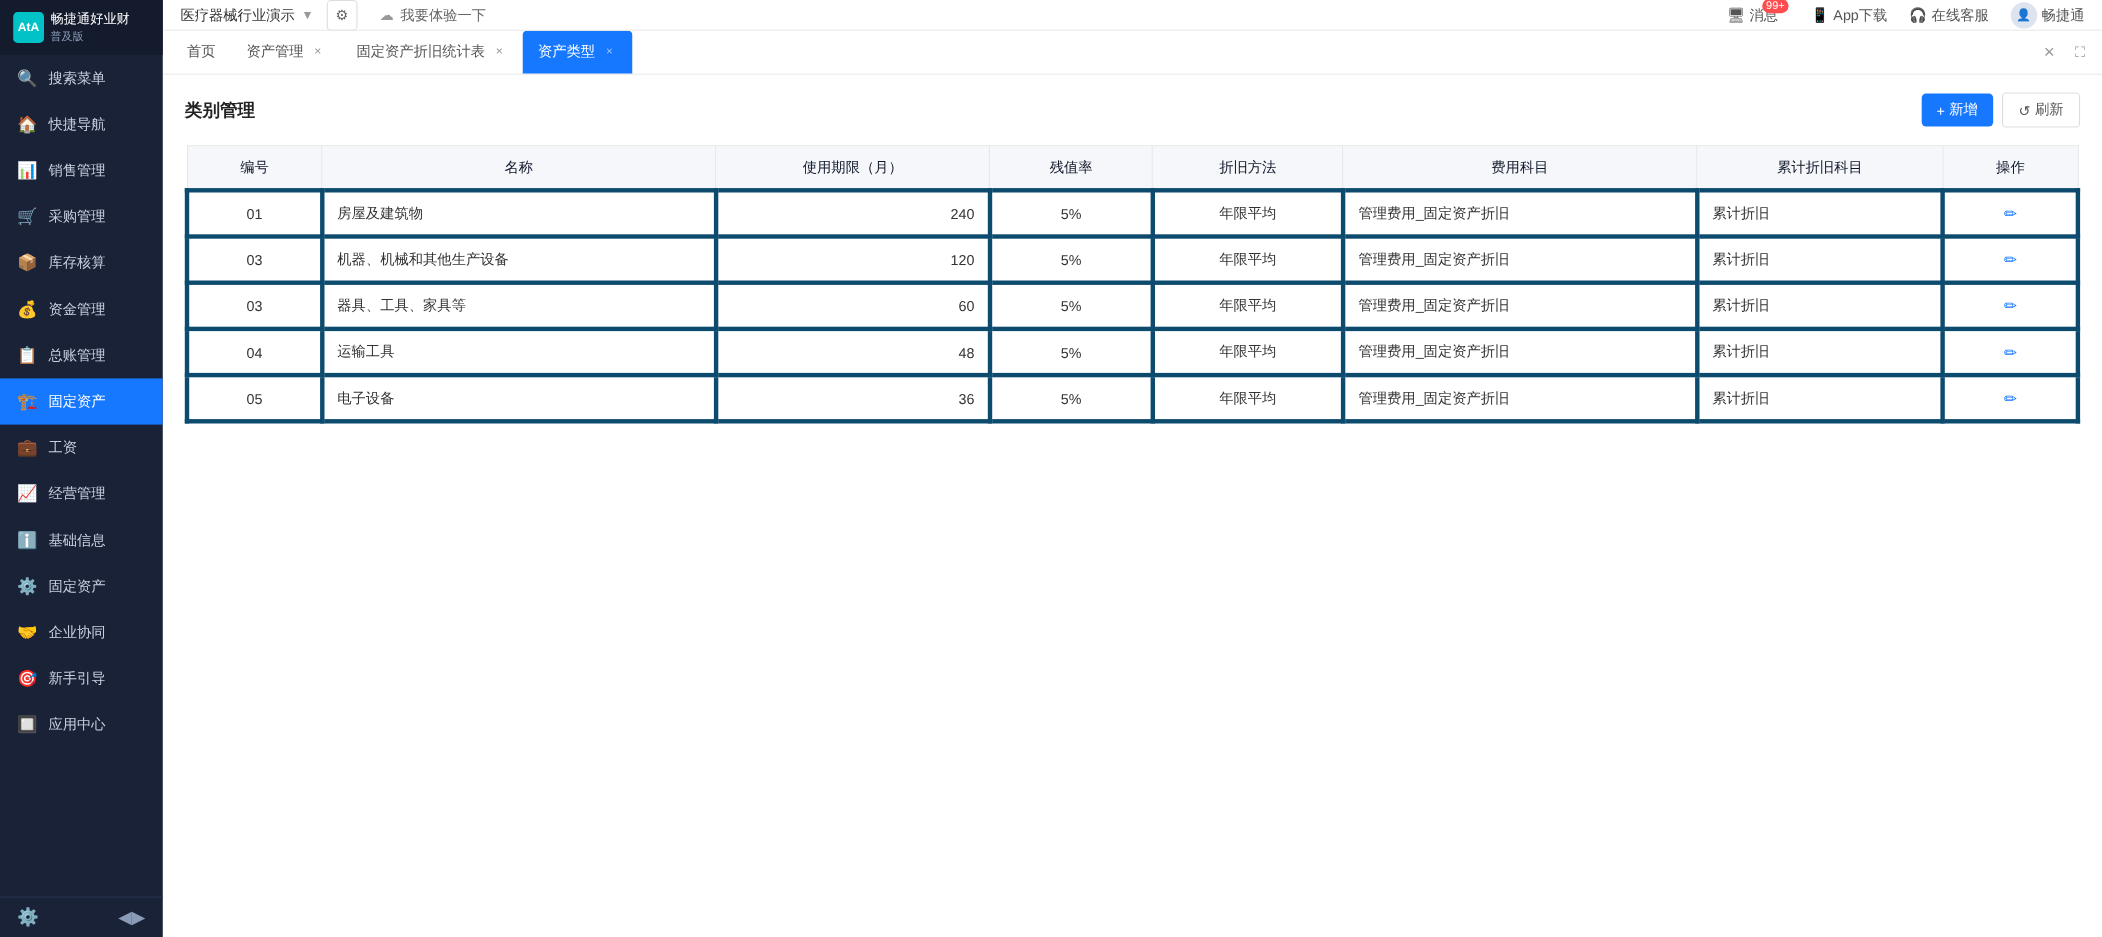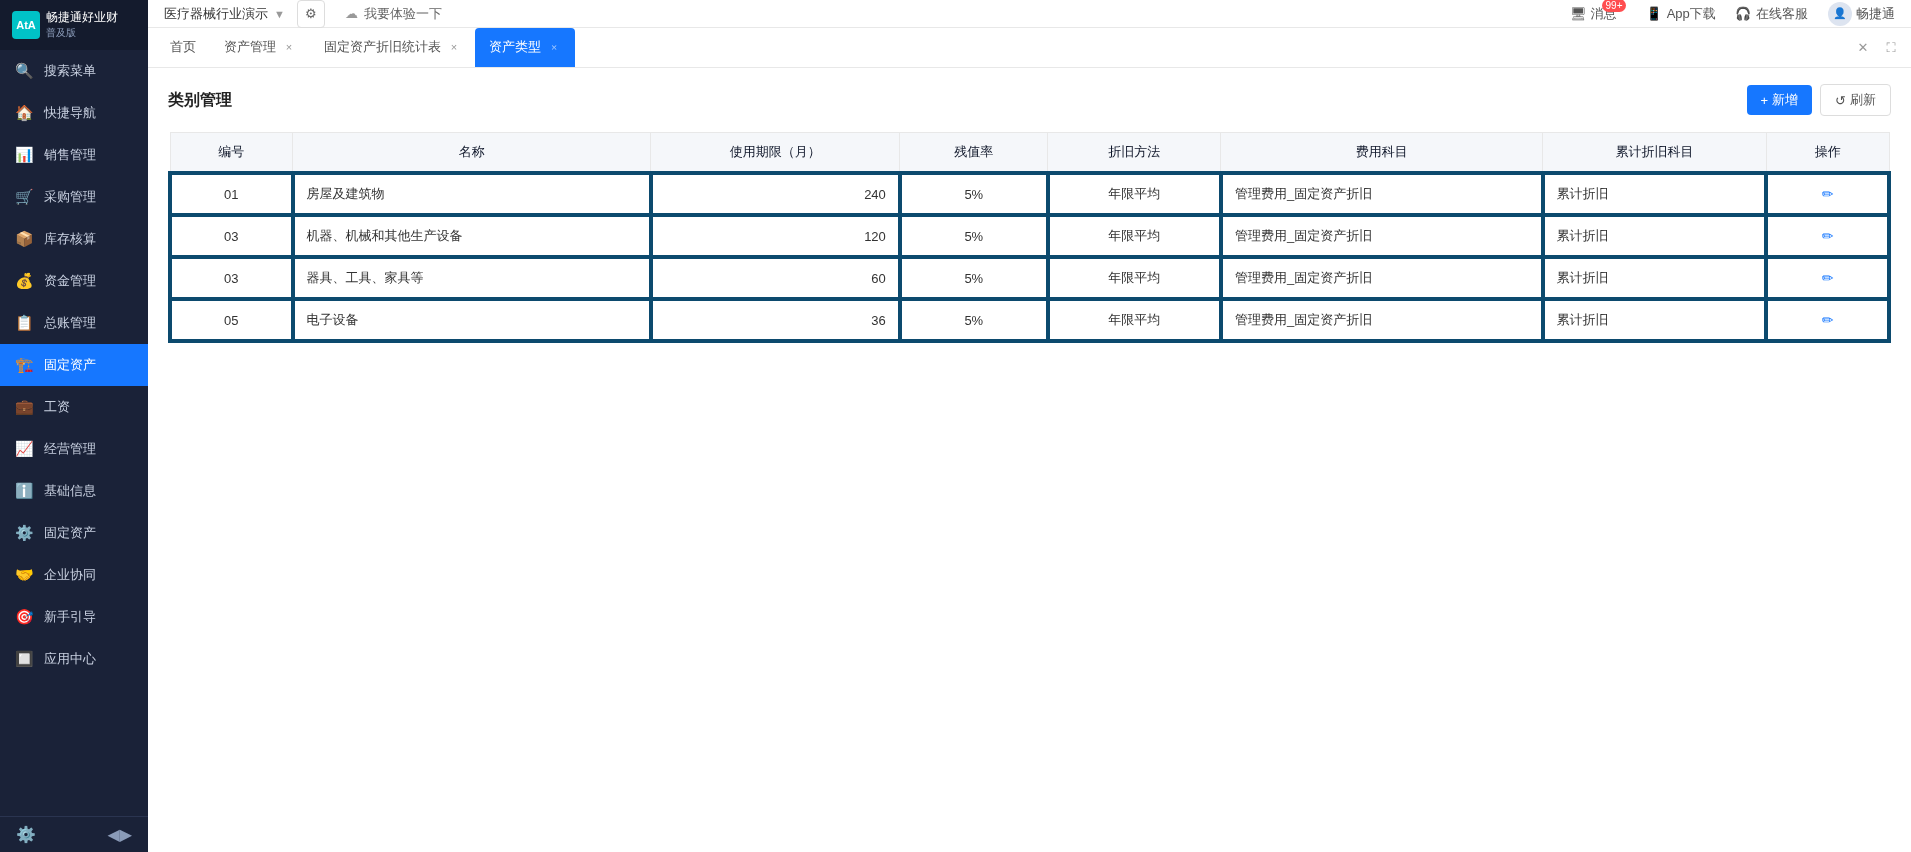--- a/index.html
+++ b/index.html
@@ -514,20 +514,32 @@
     <td class="td-number">60</td>
     <td class="td-center">5%</td>
     <td class="td-center">年限平均</td>
     <td>管理费用_固定资产折旧</td>
     <td class="td-link">累计折旧</td>
     <td class="td-action">
       <span class="edit-icon">✏</span>
     </td>
   </tr>
           <tr>
+    <td class="td-code">04</td>
+    <td class="td-link">运输工具</td>
+    <td class="td-number">48</td>
+    <td class="td-center">5%</td>
+    <td class="td-center">年限平均</td>
+    <td>管理费用_固定资产折旧</td>
+    <td class="td-link">累计折旧</td>
+    <td class="td-action">
+      <span class="edit-icon">✏</span>
+    </td>
+  </tr>
+          <tr>
     <td class="td-code">05</td>
     <td class="td-link">电子设备</td>
     <td class="td-number">36</td>
     <td class="td-center">5%</td>
     <td class="td-center">年限平均</td>
     <td>管理费用_固定资产折旧</td>
     <td class="td-link">累计折旧</td>
     <td class="td-action">
       <span class="edit-icon">✏</span>
     </td>

